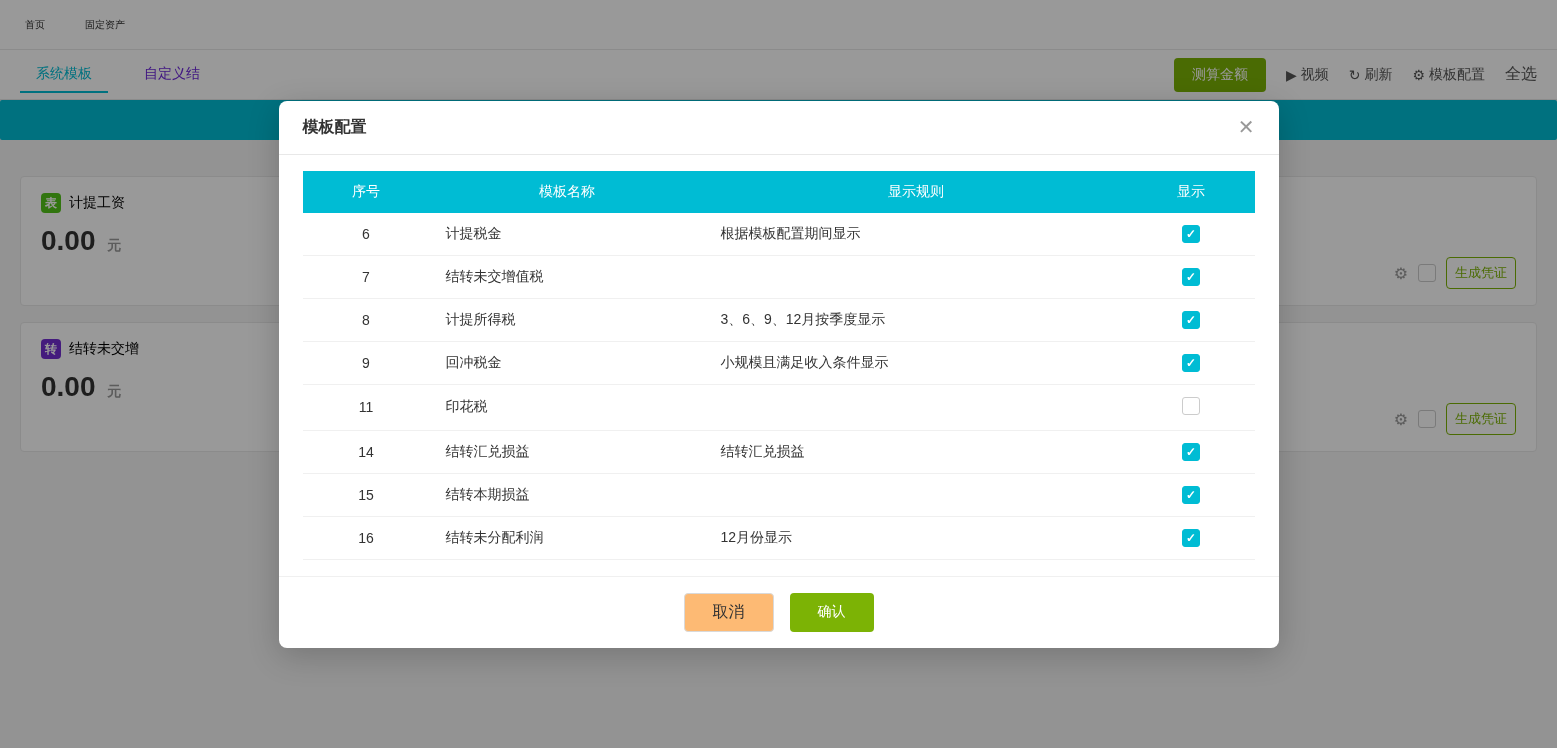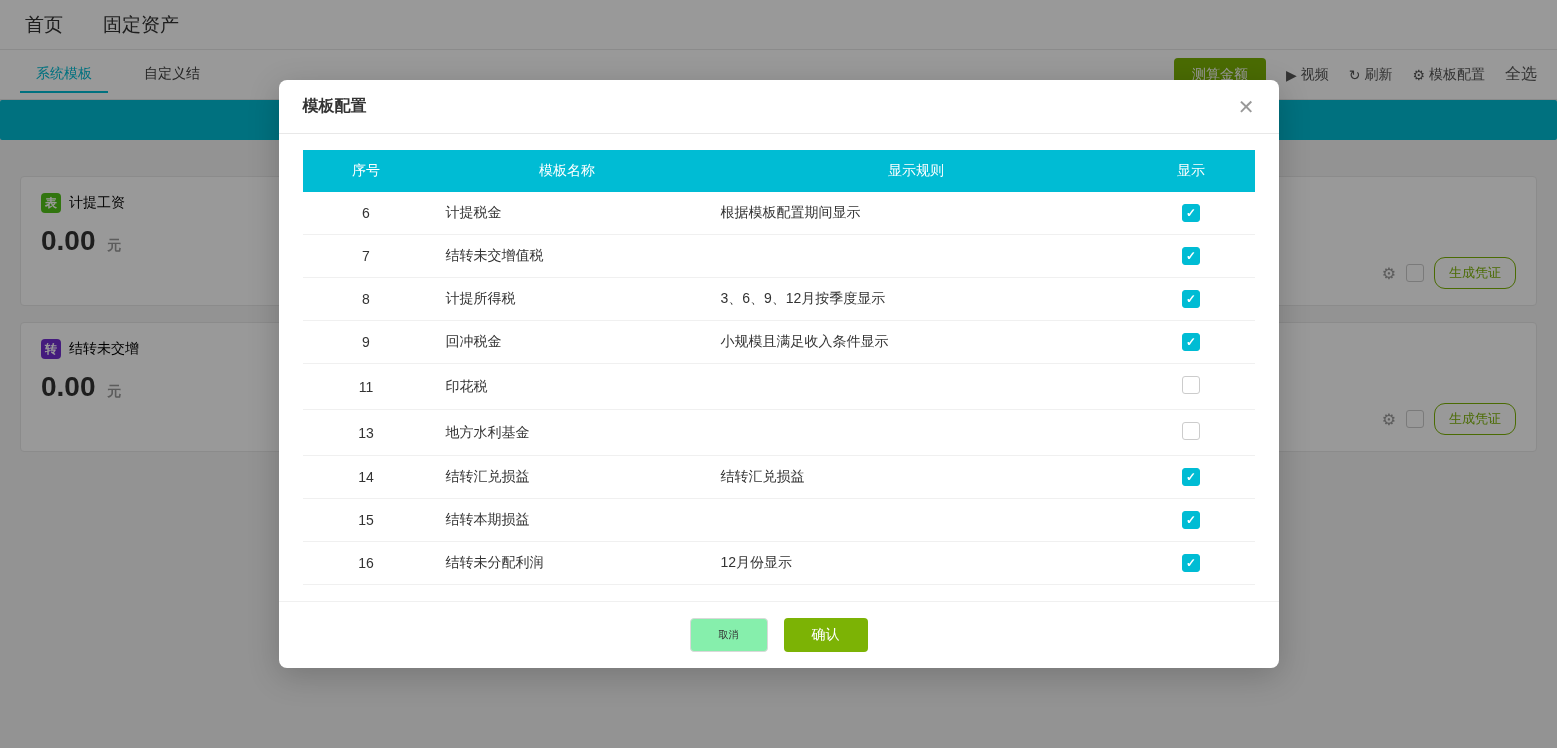--- a/index.html
+++ b/index.html
@@ -27,42 +27,42 @@
       background: #fff;
       height: 50px;
       display: flex;
       align-items: center;
       padding: 0 20px;
       border-bottom: 1px solid #e8e8e8;
       gap: 30px;
     }
     .nav-item {
       color: #333;
-      font-size: 19px;
+      font-size: 10px;
       cursor: pointer;
       padding: 0 5px;
     }
 
     
     .sub-header {
       background: #fff;
       height: 50px;
       display: flex;
       align-items: center;
       padding: 0 20px;
       gap: 20px;
       border-bottom: 1px solid #e8e8e8;
     }
     .tab-btn {
       padding: 8px 16px;
       border: none;
       background: none;
       cursor: pointer;
       font-size: 14px;
-      color: #404040;
+      color: #6d28d9;
       border-bottom: 2px solid transparent;
     }
     .tab-btn.active {
       color: #00bcd4;
       border-bottom: 2px solid #00bcd4;
     }
     .btn-calc {
       background: #7cb305;
       color: #fff;
       border: none;
@@ -149,22 +149,22 @@
       display: flex;
       justify-content: flex-end;
       gap: 10px;
       align-items: center;
     }
 
     .btn-generate {
       border: 1px solid #7cb305;
       color: #7cb305;
       background: #fff;
-      padding: 6px 14px;
-      border-radius: 11px;
+      padding: 6px 8px;
+      border-radius: 4px;
       cursor: pointer;
       font-size: 13px;
     }
 
     .gear-icon {
       color: #999;
       cursor: pointer;
       font-size: 16px;
     }
 
@@ -293,26 +293,26 @@
     .dialog-footer {
       display: flex;
       justify-content: center;
       gap: 16px;
       padding: 16px 24px;
       border-top: 1px solid #f0f0f0;
     }
 
     .btn-cancel {
       border: 1px solid #d9d9d9;
-      background: #86efac;
+      background: #fdba74;
       color: #333;
       padding: 8px 28px;
       border-radius: 4px;
       cursor: pointer;
-      font-size: 10px;
+      font-size: 16px;
     }
 
     .btn-confirm {
       background: #7cb305;
       color: #fff;
       border: none;
       padding: 8px 28px;
       border-radius: 4px;
       cursor: pointer;
       font-size: 14px;
@@ -445,26 +445,20 @@
               <td>小规模且满足收入条件显示</td>
               <td style="text-align: center;"><span class="cb-checked"></span></td>
             </tr>
             <tr>
               <td>11</td>
               <td>印花税</td>
               <td></td>
               <td style="text-align: center;"><span class="cb-unchecked"></span></td>
             </tr>
             <tr>
-              <td>13</td>
-              <td>地方水利基金</td>
-              <td></td>
-              <td style="text-align: center;"><span class="cb-unchecked"></span></td>
-            </tr>
-            <tr>
               <td>14</td>
               <td>结转汇兑损益</td>
               <td>结转汇兑损益</td>
               <td style="text-align: center;"><span class="cb-checked"></span></td>
             </tr>
             <tr>
               <td>15</td>
               <td>结转本期损益</td>
               <td></td>
               <td style="text-align: center;"><span class="cb-checked"></span></td>

